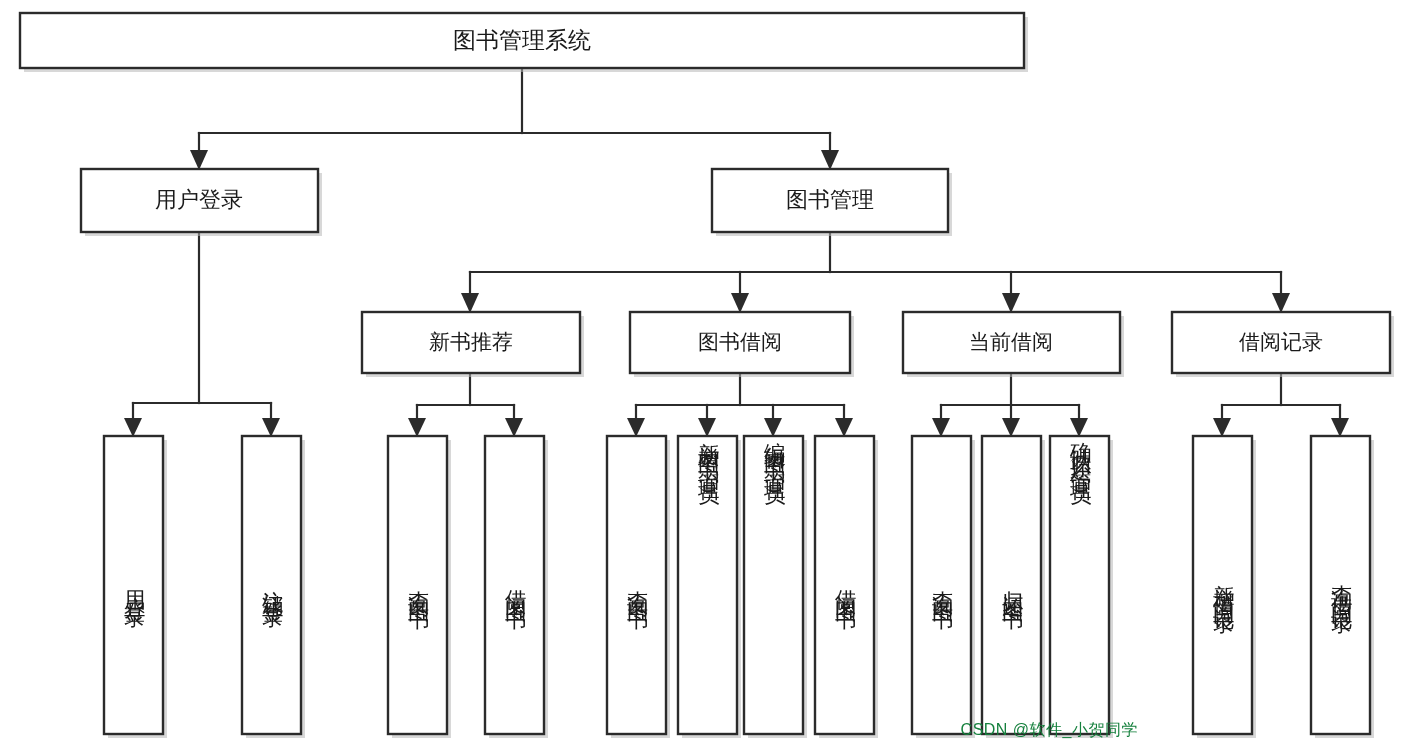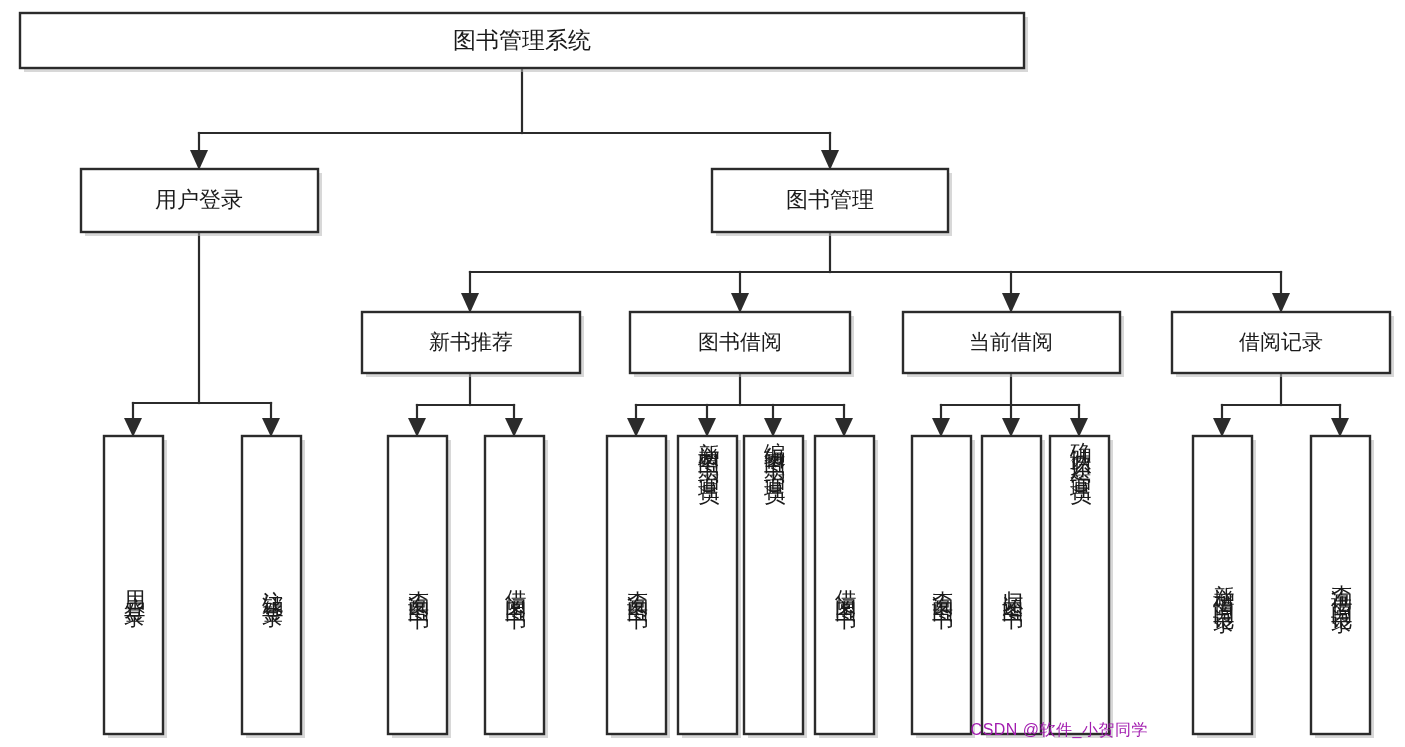--- a/index.html
+++ b/index.html
@@ -20,23 +20,23 @@
     fill:#1a1a1a;
     text-anchor:middle;
     dominant-baseline:middle;
   }
   .lvl1-label{font-size:23px;}
   .lvl2-label{font-size:22px;}
   .lvl3-label{font-size:21px;}
   .leaf-label{font-size:21.5px;}
   .watermark{
     position:absolute;
-    right:0;bottom:6px;
+    right:10px;bottom:6px;
     font-size:16px;
-    color:#a21caf;
+    color:#15803d;
     letter-spacing:.5px;
     white-space:nowrap;
     font-family:"Liberation Sans","DejaVu Sans",sans-serif;
   }
 </style>
 </head>
 <body>
 
 <div id="diagram-root">
 

